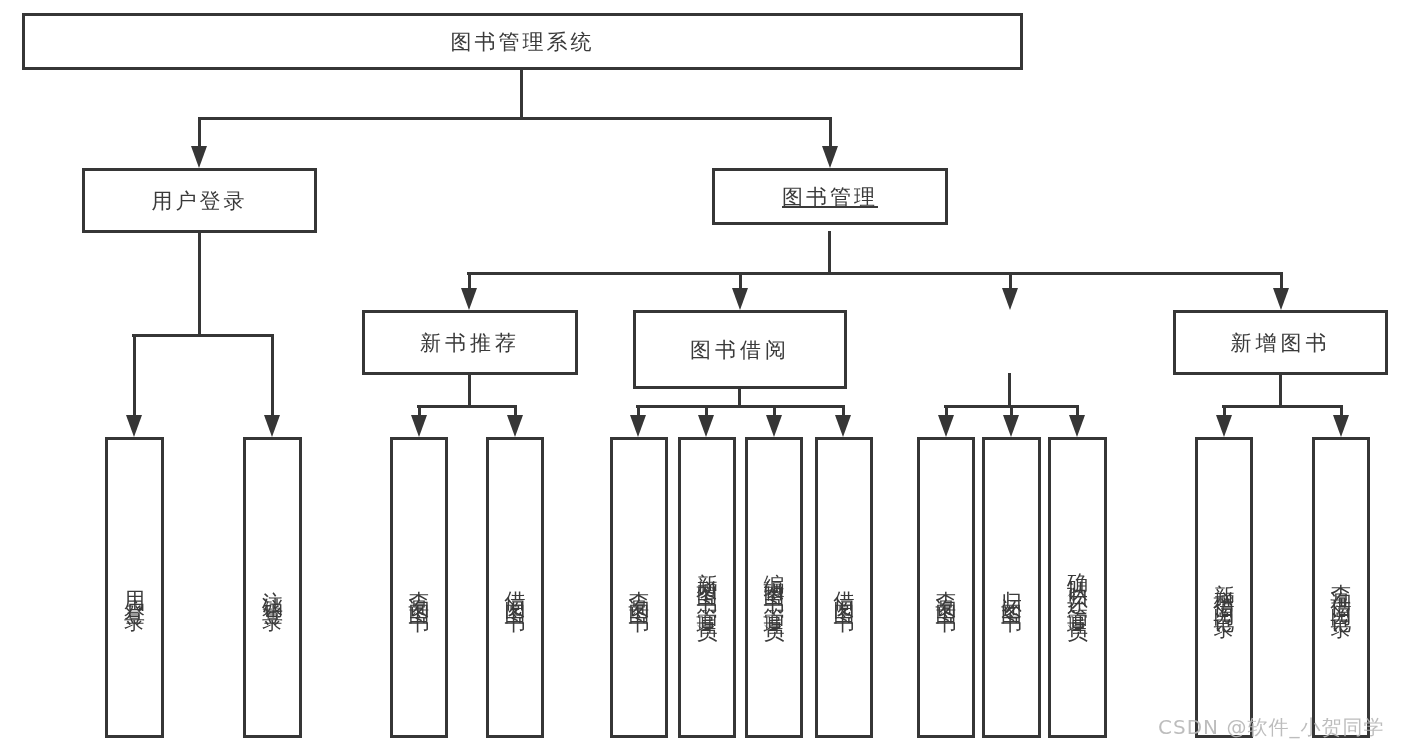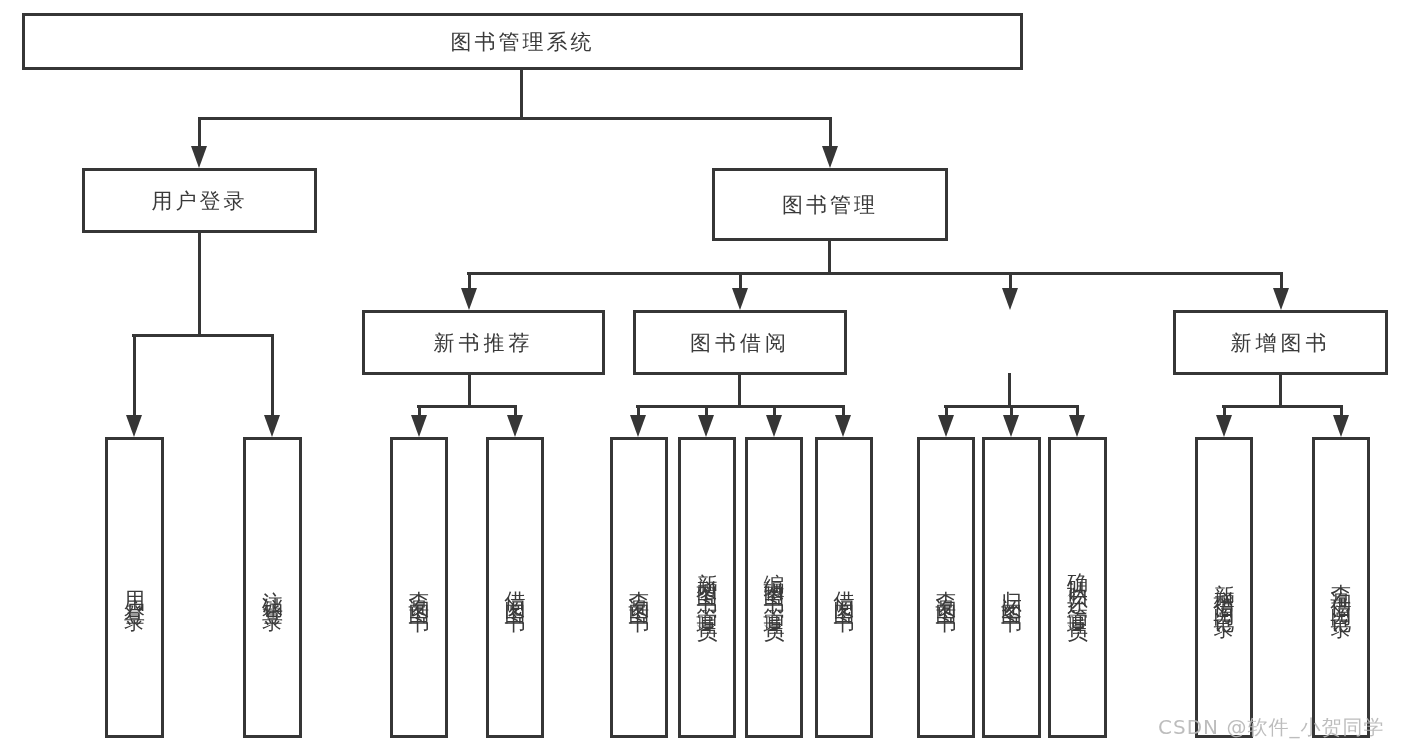--- a/index.html
+++ b/index.html
@@ -58,28 +58,28 @@
 
 <div class="canvas">
 
   <div class="box" style="left:22px;top:13px;width:1001px;height:57px;">
     <span>图书管理系统</span>
   </div>
 
   <div class="box" style="left:82px;top:168px;width:235px;height:65px;">
     <span>用户登录</span>
   </div>
-  <div class="box" style="left:712px;top:168px;width:236px;height:73px;">
+  <div class="box" style="left:712px;top:168px;width:236px;height:57px;text-decoration:underline;">
     <span>图书管理</span>
   </div>
 
-  <div class="box" style="left:362px;top:310px;width:243px;height:65px;letter-spacing:4px;">
+  <div class="box" style="left:362px;top:310px;width:216px;height:65px;letter-spacing:4px;">
     <span>新书推荐</span>
   </div>
-  <div class="box" style="left:633px;top:310px;width:214px;height:65px;letter-spacing:4px;">
+  <div class="box" style="left:633px;top:310px;width:214px;height:79px;letter-spacing:4px;">
     <span>图书借阅</span>
   </div>
   <div class="box" style="left:1173px;top:310px;width:215px;height:65px;letter-spacing:4px;">
     <span>新增图书</span>
   </div>
 
   <div class="box vbox" style="left:105px;top:437px;width:59px;height:301px;">
     <span>用户登录</span>
   </div>
   <div class="box vbox" style="left:243px;top:437px;width:59px;height:301px;">

